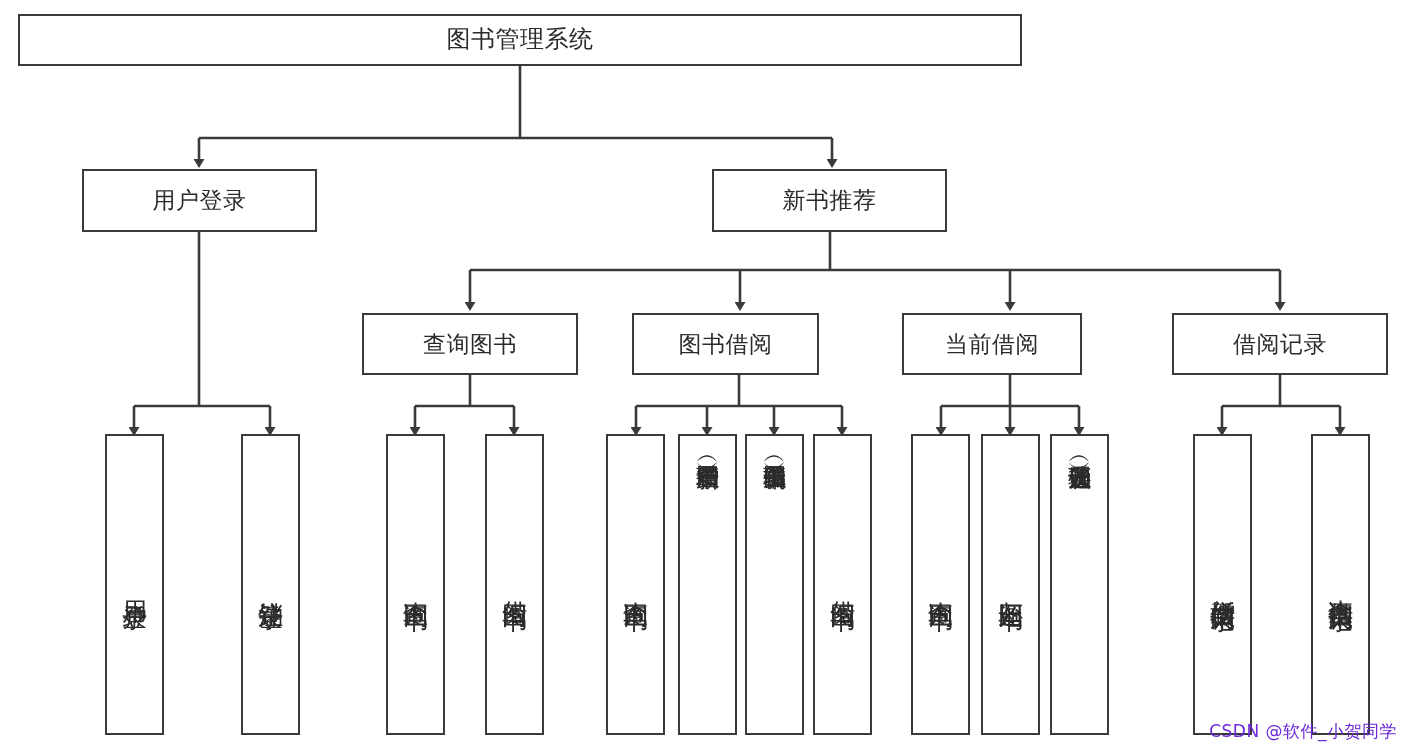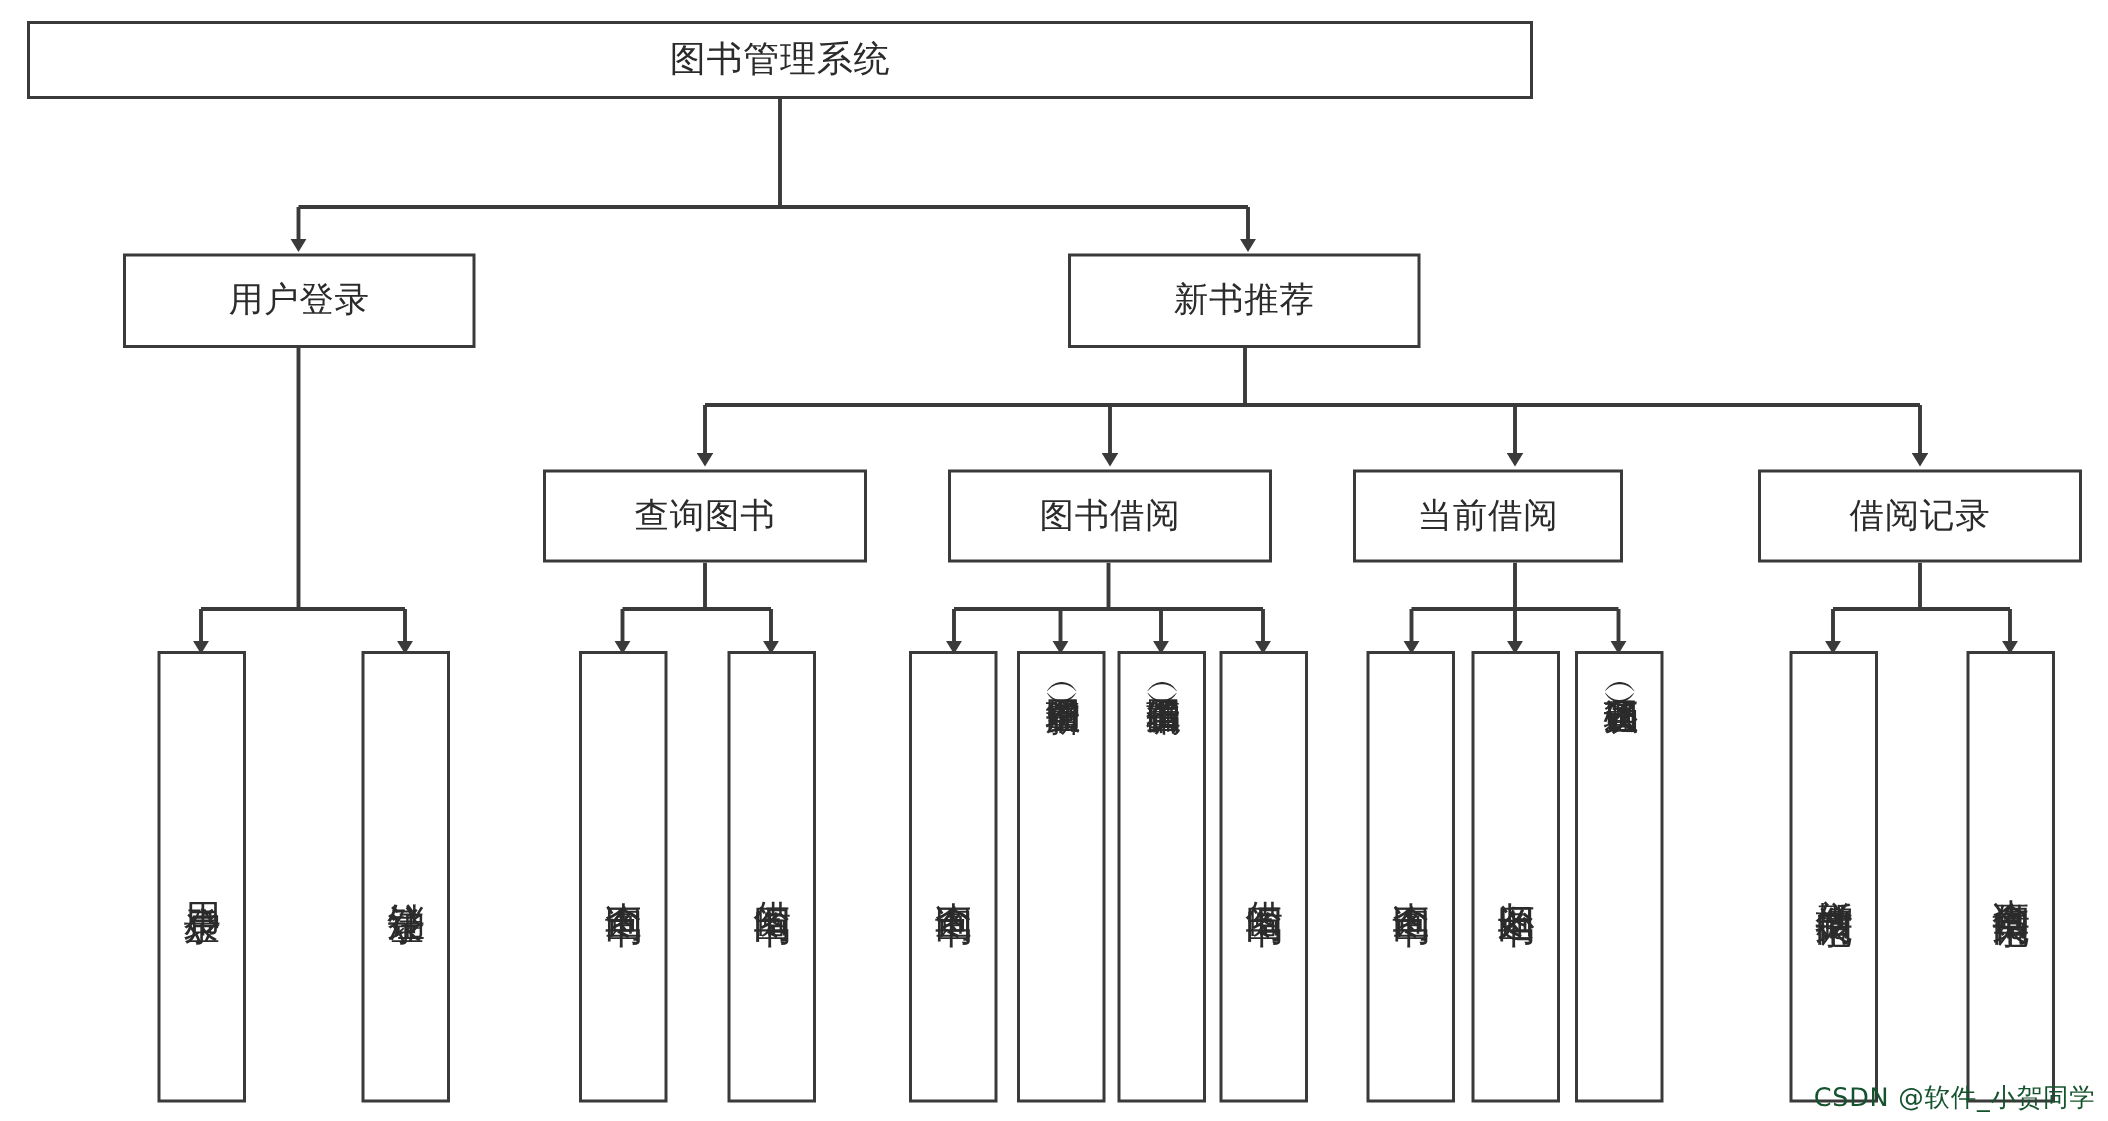--- a/index.html
+++ b/index.html
@@ -67,21 +67,21 @@
   }
   .node.vert.centerv {
     align-items: center;
     padding-top: 0;
   }
   #watermark {
     position: absolute;
     right: 8px;
     bottom: 4px;
     font-size: 17px;
-    color: #14532d;
+    color: #6d28d9;
     white-space: nowrap;
     letter-spacing: 0.5px;
   }
 </style>
 </head>
 <body>
 
 <div id="canvas">
 
   <svg class="wires" viewBox="0 0 1405 747" xmlns="http://www.w3.org/2000/svg">
@@ -141,21 +141,21 @@
   <div class="node horiz" style="left:82px; top:169px; width:235px; height:63px;">
     <span class="label">用户登录</span>
   </div>
   <div class="node horiz" style="left:712px; top:169px; width:235px; height:63px;">
     <span class="label">新书推荐</span>
   </div>
 
   <div class="node horiz" style="left:362px; top:313px; width:216px; height:62px;">
     <span class="label">查询图书</span>
   </div>
-  <div class="node horiz" style="left:632px; top:313px; width:216px; height:62px;">
+  <div class="node horiz" style="left:632px; top:313px; width:187px; height:62px;">
     <span class="label">图书借阅</span>
   </div>
   <div class="node horiz" style="left:902px; top:313px; width:180px; height:62px;">
     <span class="label">当前借阅</span>
   </div>
   <div class="node horiz" style="left:1172px; top:313px; width:216px; height:62px;">
     <span class="label">借阅记录</span>
   </div>
 
   <div class="node vert centerv" style="left:105px; top:434px; width:59px; height:301px;">

